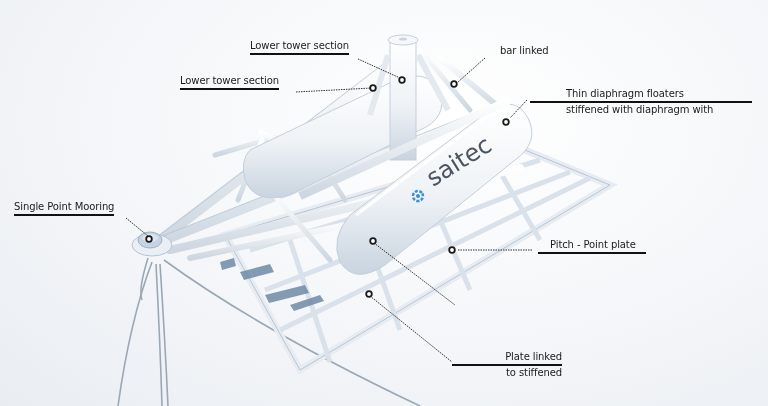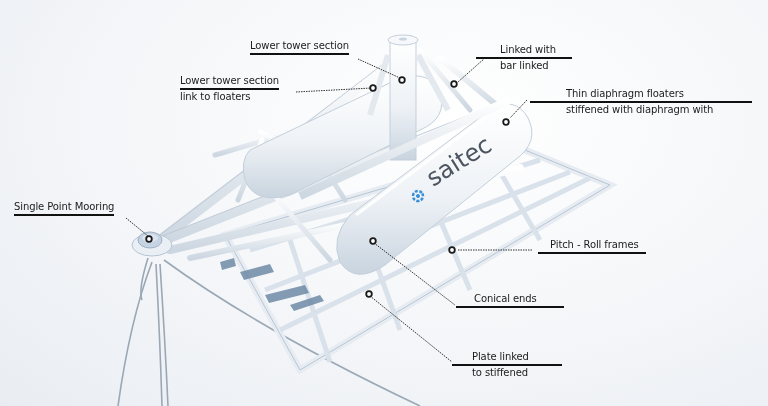--- a/index.html
+++ b/index.html
@@ -128,37 +128,32 @@
       <circle cx="373" cy="241" r="2.8"></circle>
       <circle cx="369" cy="294" r="2.8"></circle>
     </g>
   </svg>
 
   <div class="label" style="left:250px;top:40px;">
     <span class="ul">Lower tower section</span>
   </div>
   <div class="label" style="left:180px;top:75px;">
     <span class="ul">Lower tower section</span>
-    <span class="l2">link to floaters</span>
   </div>
   <div class="label" style="left:476px;top:44px;padding-left:24px;">
-    <span class="ul" style="margin-left:-24px;padding-left:24px;width:72px;">Linked with</span>
     <span class="l2">bar linked</span>
   </div>
   <div class="label" style="left:530px;top:88px;padding-left:36px;">
     <span class="ul" style="margin-left:-36px;padding-left:36px;width:186px;">Thin diaphragm floaters</span>
     <span class="l2">stiffened with diaphragm with</span>
   </div>
   <div class="label" style="left:14px;top:201px;">
     <span class="ul">Single Point Mooring</span>
   </div>
   <div class="label" style="left:538px;top:239px;padding-left:12px;">
-    <span class="ul" style="margin-left:-12px;padding-left:12px;width:96px;">Pitch - Roll frames</span>
+    <span class="ul" style="margin-left:-12px;padding-left:12px;width:96px;">Pitch - Point plate</span>
   </div>
-  <div class="label" style="left:456px;top:293px;padding-left:18px;">
-    <span class="ul" style="margin-left:-18px;padding-left:18px;width:90px;">Conical ends</span>
-  </div>
-  <div class="label" style="left:452px;top:351px;padding-left:20px;">
+  <div class="label" style="left:452px;top:351px;padding-left:20px;text-align:right;">
     <span class="ul" style="margin-left:-20px;padding-left:20px;width:90px;">Plate linked</span>
     <span class="l2">to stiffened</span>
   </div>
 
 </div>
 
 </body></html>

